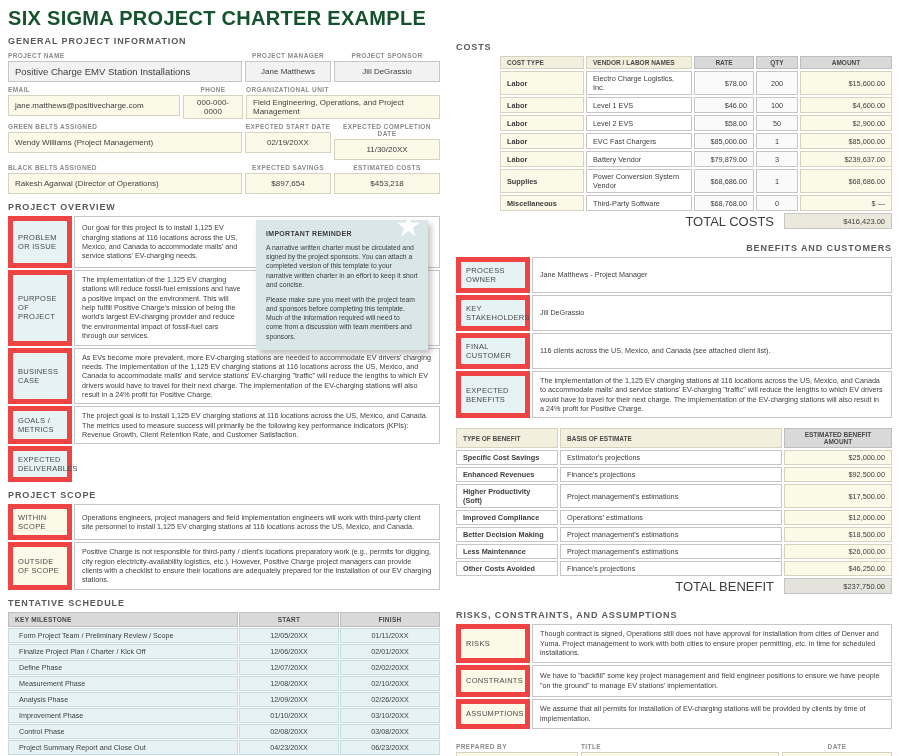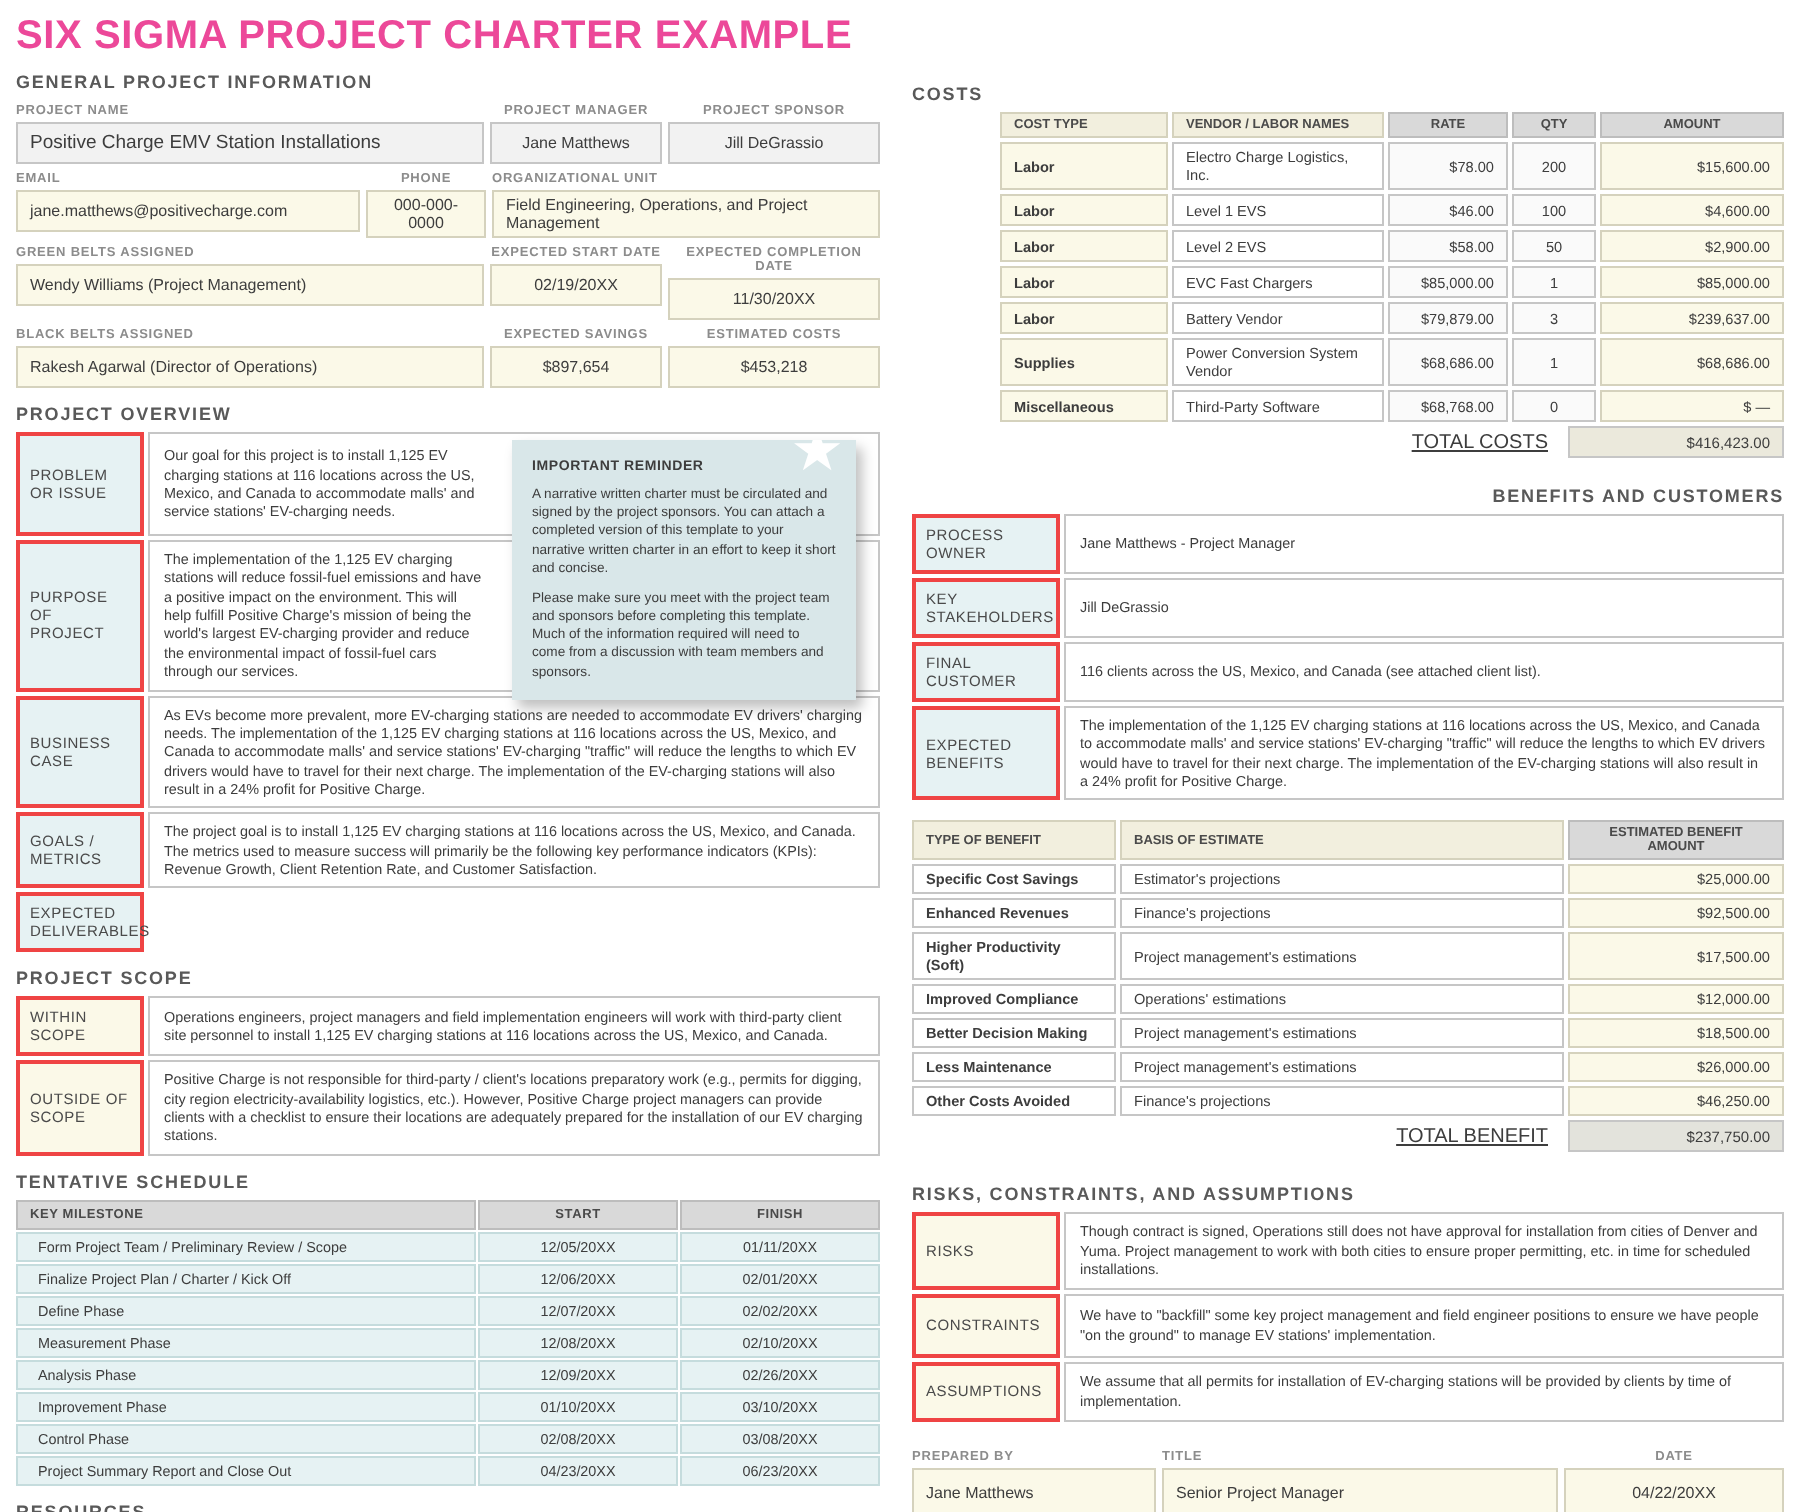--- a/index.html
+++ b/index.html
@@ -1,18 +1,18 @@
 <!DOCTYPE html>
 <html><head>
 <meta charset="utf-8">
 <style>
   * { box-sizing: border-box; margin: 0; padding: 0; }
   body { font-family: "Liberation Sans", sans-serif; background: #fff; }
   .page { position: relative; width: 900px; height: 756px; background: #fff; overflow: hidden; }
-  .title { position: absolute; left: 8px; top: 7px; font-size: 20px; font-weight: bold; color: #ec4899; letter-spacing: 0.3px; }
+  .title { position: absolute; left: 8px; top: 7px; font-size: 20px; font-weight: bold; color: #14532d; letter-spacing: 0.3px; }
   .cols { position: absolute; top: 34px; left: 8px; width: 884px; display: flex; gap: 16px; }
   .col-left { width: 432px; flex: none; }
   .col-right { flex: 1; }
 
   .sec-h { font-size: 9px; font-weight: bold; color: #595959; letter-spacing: 0.9px; margin: 8px 0 4px; }
   .sec-h.first { margin-top: 2px; }
 
   .flabel { font-size: 6.5px; font-weight: bold; color: #8c8c8c; letter-spacing: 0.4px; margin: 2px 0 2px; }
   .flabel.ctr { text-align: center; }
 
@@ -28,21 +28,21 @@
   .bg-ltgray{ background: #fafafa; }
 
   .g3a { display: grid; grid-template-columns: 234px 86px 1fr; column-gap: 3px; margin-bottom: 2px; }
   .g3b { display: grid; grid-template-columns: 172px 60px 1fr; column-gap: 3px; margin-bottom: 2px; }
   .g3a .cell.big { font-size: 9.5px; }
 
   
   .lc-table { display: flex; flex-direction: column; gap: 2px; position: relative; }
   .lc-row { display: flex; gap: 2px; }
   .lc-label { flex: none; font-size: 7.5px; color: #4a4a4a; letter-spacing: 0.3px;
-              padding: 4px 5px; display: flex; align-items: center; border: 2px solid #ef4444; }
+              padding: 4px 5px; display: flex; align-items: center; border: 5px solid #ef4444; }
   .lc-text { flex: 1; border: 1px solid #c6c6c6; background: #fff; font-size: 7.2px; line-height: 1.3;
              color: #3d3d3d; padding: 4px 7px; display: flex; align-items: center; }
   .w64 { width: 64px; } .w74 { width: 74px; }
   .ov-row.narrow .lc-text { padding-right: 196px; }
   .ov-row.r1 { min-height: 52px; } .ov-row.r2 { min-height: 72px; }
 
   
   .callout { position: absolute; top: 4px; right: 12px; width: 172px; background: #D9E7E9;
              padding: 10px 10px 9px; box-shadow: 3px 4px 6px rgba(0,0,0,0.25); overflow: hidden; z-index: 5; }
   .callout .c-title { font-size: 7px; font-weight: bold; color: #3d3d3d; letter-spacing: 0.3px; margin-bottom: 6px; }
@@ -57,22 +57,22 @@
   .sch-grid .dc { font-size: 7.2px; color: #3d3d3d; padding: 2px 10px; min-height: 12.5px;
                   display: flex; align-items: center; border-width: 1px; }
 
   
   .costs-grid { display: grid; grid-template-columns: 84px 1fr 60px 42px 92px; gap: 2px; padding-left: 44px; }
   .costs-grid .hc { font-size: 6.5px; font-weight: bold; color: #4a4a4a; min-height: 13px; padding: 2px 6px;
                     display: flex; align-items: center; }
   .costs-grid .dc { font-size: 7.3px; min-height: 16px; padding: 2px 6px; display: flex; align-items: center; color: #3d3d3d; }
   .bold { font-weight: bold; }
   .total-row { display: flex; gap: 2px; margin-top: 2px; }
-  .total-row .tl { flex: 1; font-size: 10px; color: #3d3d3d; display: flex; align-items: center;
-                   justify-content: flex-end; padding-right: 8px; text-decoration: underline; }
+  .total-row .tl { flex: 1; font-size: 13px; color: #3d3d3d; display: flex; align-items: center;
+                   justify-content: flex-end; padding-right: 8px; }
   .total-row .tv { width: 108px; min-height: 16px; font-size: 7.5px; display: flex; align-items: center;
                    justify-content: flex-end; padding: 2px 6px; border: 1px solid #c6c6c6; background: #EBE9DC; color:#3d3d3d; }
 
   
   .ben-grid { display: grid; grid-template-columns: 102px 1fr 108px; gap: 2px; }
   .ben-grid .hc { font-size: 6.5px; font-weight: bold; color: #4a4a4a; min-height: 13px; padding: 2px 6px;
                   display: flex; align-items: center; }
   .ben-grid .dc { font-size: 7.3px; min-height: 14px; padding: 2px 6px; display: flex; align-items: center; color: #3d3d3d; }
   .ben-total .tv { background: #E3E3DC; }
 

